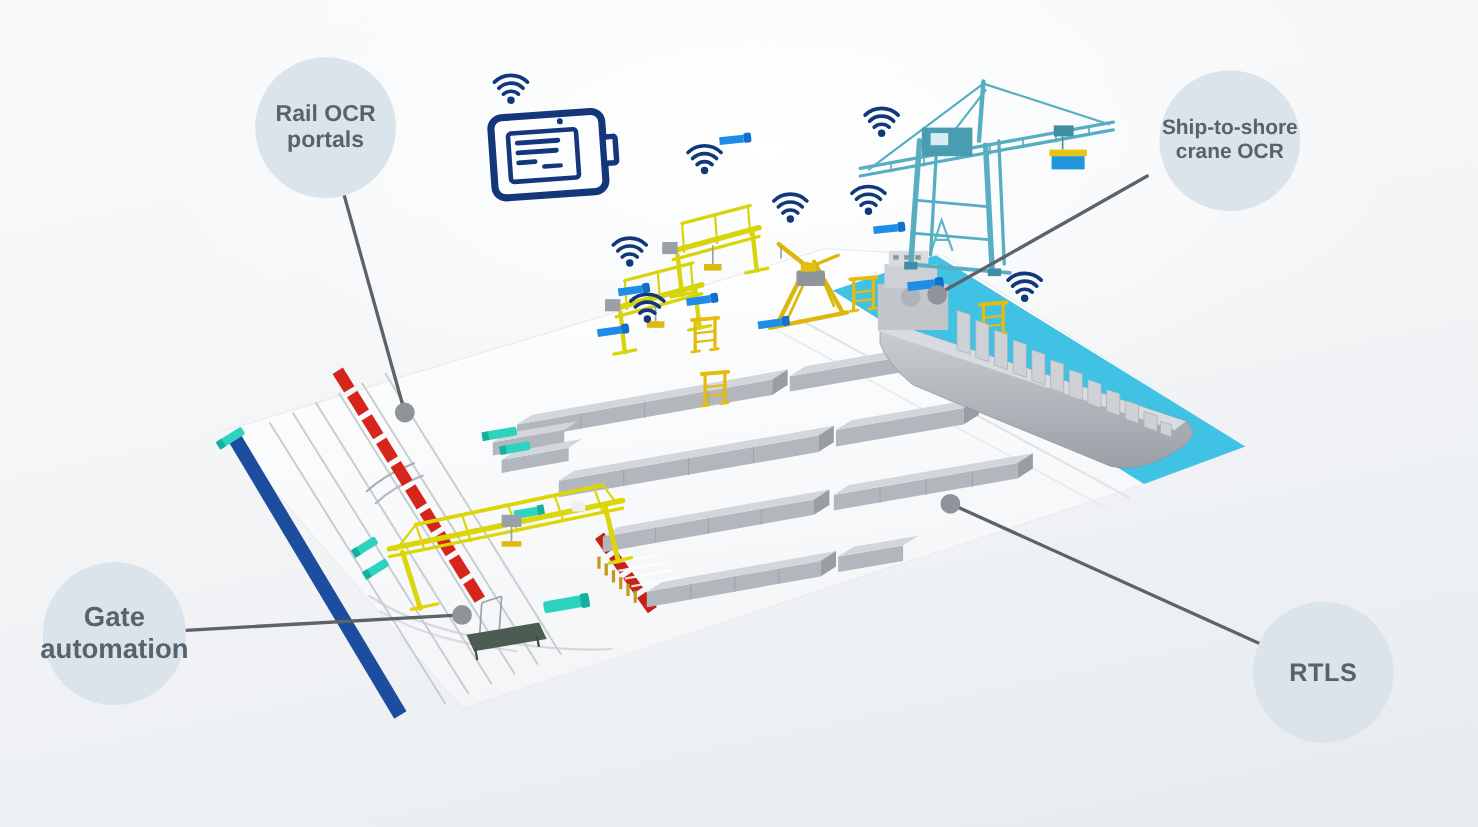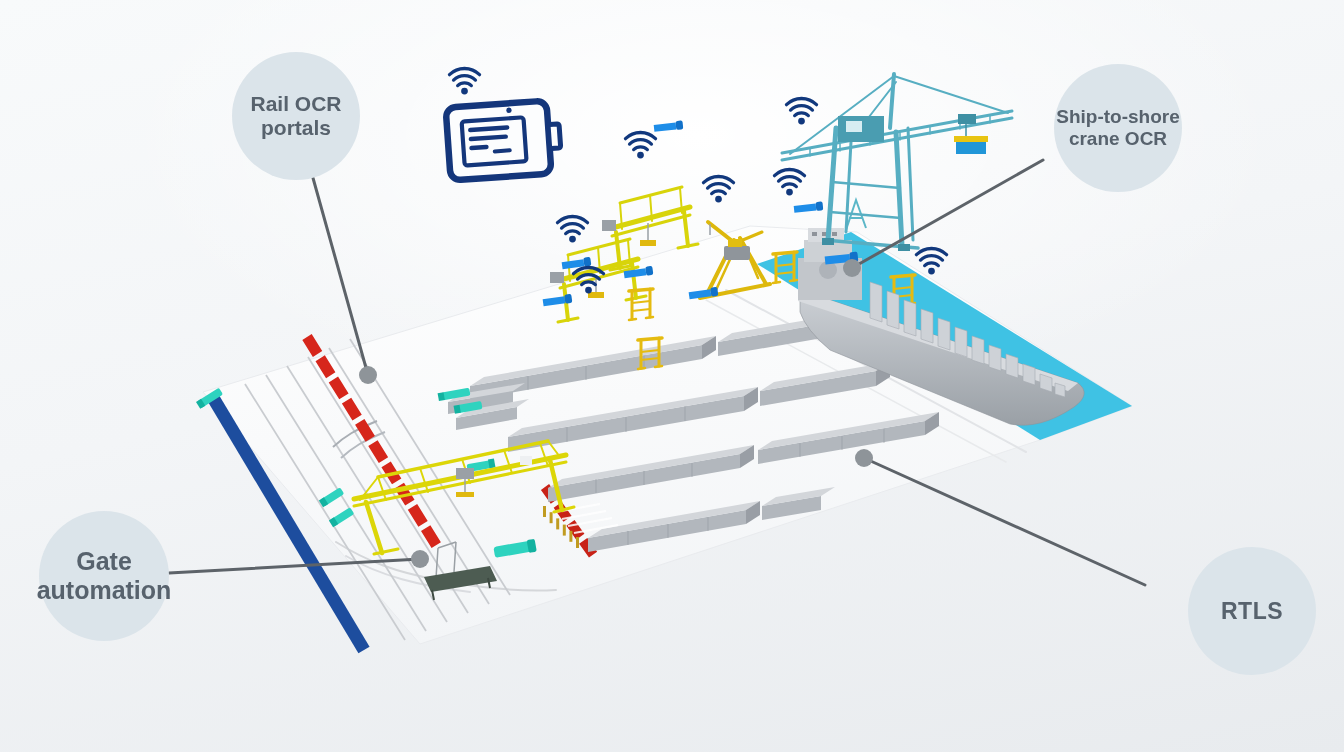--- a/index.html
+++ b/index.html
@@ -14,21 +14,21 @@
   #scene{position:absolute;left:0;top:0;}
   .callout{
     position:absolute;border-radius:50%;
     display:flex;align-items:center;justify-content:center;
     text-align:center;font-weight:bold;line-height:1.15;
     white-space:pre-line;color:#57626d;background:#dbe4ea;
   }
   #c-rail{left:232px;top:52px;width:128px;height:128px;font-size:21px;}
   #c-sts{left:1035px;top:64px;width:128px;height:128px;font-size:19px;margin-left:19px;}
   #c-gate{left:39px;top:511px;width:130px;height:130px;font-size:25px;}
-  #c-rtls{left:1188px;top:547px;width:128px;height:128px;font-size:23px;letter-spacing:.5px;}
+  #c-rtls{left:1139px;top:547px;width:128px;height:128px;font-size:23px;letter-spacing:.5px;}
 </style>
 </head>
 <body>
 
 <div id="stage">
 
 <svg id="scene" width="1344" height="752" viewBox="0 0 1344 752">
   <defs>
     <linearGradient id="platGrad" x1="0" y1="0" x2="0.25" y2="1">
       <stop offset="0" stop-color="#ffffff"></stop>

